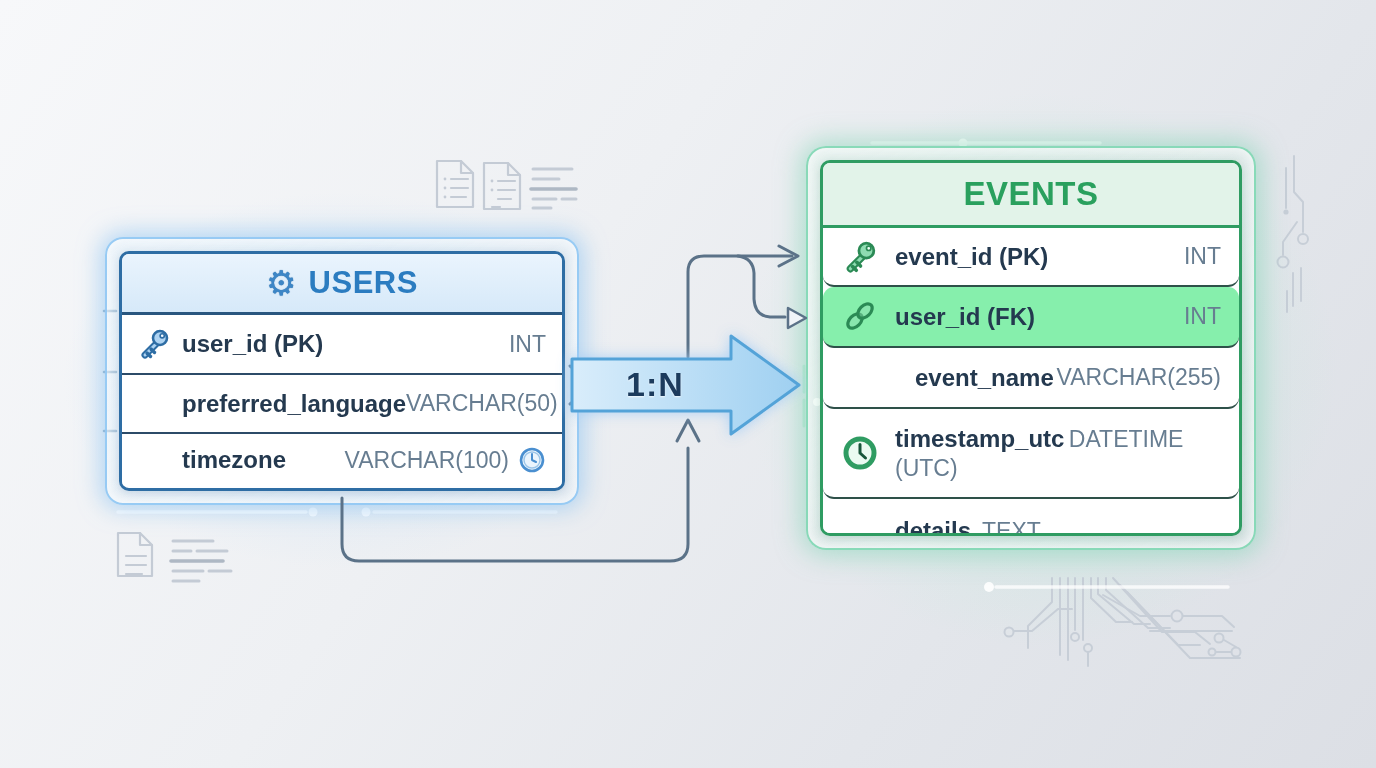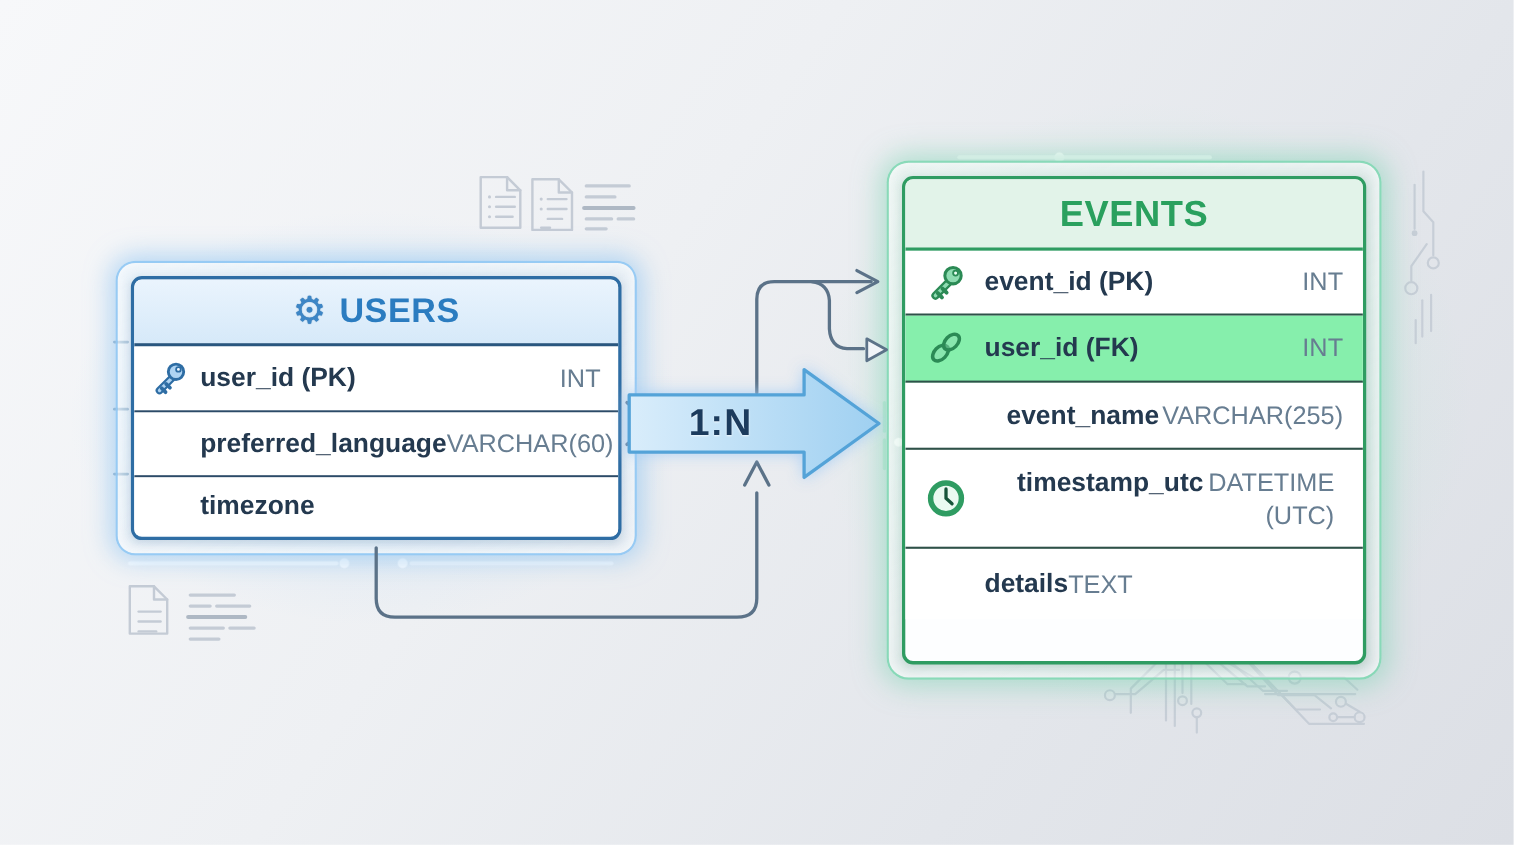--- a/index.html
+++ b/index.html
@@ -12,49 +12,49 @@
   .glow-events{left:740px;top:90px;width:600px;height:560px;
     background:radial-gradient(ellipse at center,rgba(175,235,210,.50),rgba(175,235,210,0) 70%);}
   svg.layer{position:absolute;left:0;top:0;pointer-events:none;}
 
   
   .tbl-wrap{position:absolute;border-radius:18px;padding:12px;box-sizing:border-box;}
   .users-wrap{left:105px;top:237px;width:474px;height:268px;
     border:2px solid rgba(146,200,243,.95);
     background:linear-gradient(150deg,rgba(215,237,252,.35),rgba(190,225,250,.15));
     box-shadow:0 0 22px 5px rgba(130,190,240,.55),inset 0 0 12px rgba(255,255,255,.85);}
-  .events-wrap{left:806px;top:146px;width:450px;height:472px;border-radius:20px;
+  .events-wrap{left:806px;top:146px;width:450px;height:404px;border-radius:20px;
     border:2px solid rgba(132,216,181,.95);
     background:linear-gradient(150deg,rgba(220,245,233,.40),rgba(195,236,218,.15));
-    box-shadow:0 0 24px 6px rgba(120,210,175,.50),inset 0 0 12px rgba(255,255,255,.85);text-align:right;}
+    box-shadow:0 0 24px 6px rgba(120,210,175,.50),inset 0 0 12px rgba(255,255,255,.85);}
   .tbl-card{width:100%;height:100%;background:#fdfeff;border-radius:10px;overflow:hidden;
     box-sizing:border-box;display:flex;flex-direction:column;}
   .users-card{border:3px solid #2e6da4;box-shadow:0 2px 8px rgba(40,90,140,.18);}
   .events-card{border:3px solid #2f9c62;box-shadow:0 2px 8px rgba(40,120,85,.18);}
   .tbl-header{display:flex;align-items:center;justify-content:center;gap:12px;flex:none;}
   .users-card .tbl-header{height:58px;background:linear-gradient(180deg,#eaf4fd,#d6e9f9);
     border-bottom:3px solid #29567f;}
   .events-card .tbl-header{height:62px;background:#e2f3e9;border-bottom:3px solid #2f9c62;}
   .tbl-title{font-weight:bold;letter-spacing:.5px;}
   .users-card .tbl-title{font-size:31px;color:#2b7cc0;}
   .events-card .tbl-title{font-size:33px;color:#2aa05e;}
   .gear-glyph{font-family:"DejaVu Sans",sans-serif;font-size:34px;line-height:1;color:#3d86c6;
     text-shadow:0 0 1px #2f6ea6;}
   .row{display:flex;align-items:center;box-sizing:border-box;flex:none;background:#fff;}
   .users-card .row{padding:0 16px 0 14px;border-bottom:2px solid #2c4b68;}
   .users-card .row:last-child{border-bottom:none;}
-  .events-card .row{padding:0 18px 0 16px;border-bottom:2px solid #2e5149;}
+  .events-card .row{padding:0 18px 0 16px;border-bottom:2px solid #2e5149;border-radius:11px;}
   .events-card .row:last-child{border-bottom:none;}
   .row.hl{background:#86efac;}
   .islot{width:36px;display:flex;justify-content:center;align-items:center;margin-right:10px;flex:none;}
   .events-card .islot{width:42px;margin-right:14px;}
   .fname{font-size:24px;font-weight:600;color:#24394f;white-space:nowrap;}
   .ftype{font-size:23px;font-weight:400;color:#677d91;white-space:nowrap;}
   .row .push{margin-left:auto;display:flex;align-items:center;gap:9px;}
-  .row.tight .fname{margin-right:0;}
+  .row.tight .fname{margin-right:11px;}
   .flow{width:318px;line-height:1.22;}
   .flow .fname,.flow .ftype{white-space:normal;}
 
   
   .rel-label{position:absolute;left:600px;top:365px;width:110px;text-align:center;
     font-size:34px;font-weight:bold;color:#1c3b5d;letter-spacing:1px;
     text-shadow:0 1px 2px rgba(255,255,255,.8);}
 </style>
 </head>
 <body>
@@ -196,26 +196,34 @@
         </span>
         <span class="fname">user_id (PK)</span>
         <span class="push">
             <span class="ftype">INT</span>
           </span>
       </div>
       <div class="row" style="height:59px;">
         <span class="islot"></span>
         <span class="fname">preferred_language</span>
         <span class="push">
-            <span class="ftype">VARCHAR(60)</span>
+            <span class="ftype">VARCHAR(50)</span>
           </span>
       </div>
       <div class="row" style="height:52px;">
         <span class="islot"></span>
         <span class="fname">timezone</span>
+        <span class="push">
+          <span class="ftype">VARCHAR(100)</span>
+          <svg width="28" height="28" viewBox="0 0 28 28">
+            <circle cx="14" cy="14" r="11" fill="#eaf4fd" stroke="#4a8fd0" stroke-width="2.6"></circle>
+            <circle cx="14" cy="14" r="8" fill="none" stroke="#9cc5e8" stroke-width="1.4"></circle>
+            <path d="M14,14 V8 M14,14 L18,16" stroke="#4a8fd0" stroke-width="2" fill="none" stroke-linecap="round"></path>
+          </svg>
+        </span>
       </div>
     </div>
   </div>
 
   <div class="tbl-wrap events-wrap">
     <div class="tbl-card events-card">
       <div class="tbl-header">
         <span class="tbl-title">EVENTS</span>
       </div>
       <div class="row" style="height:59px;">

